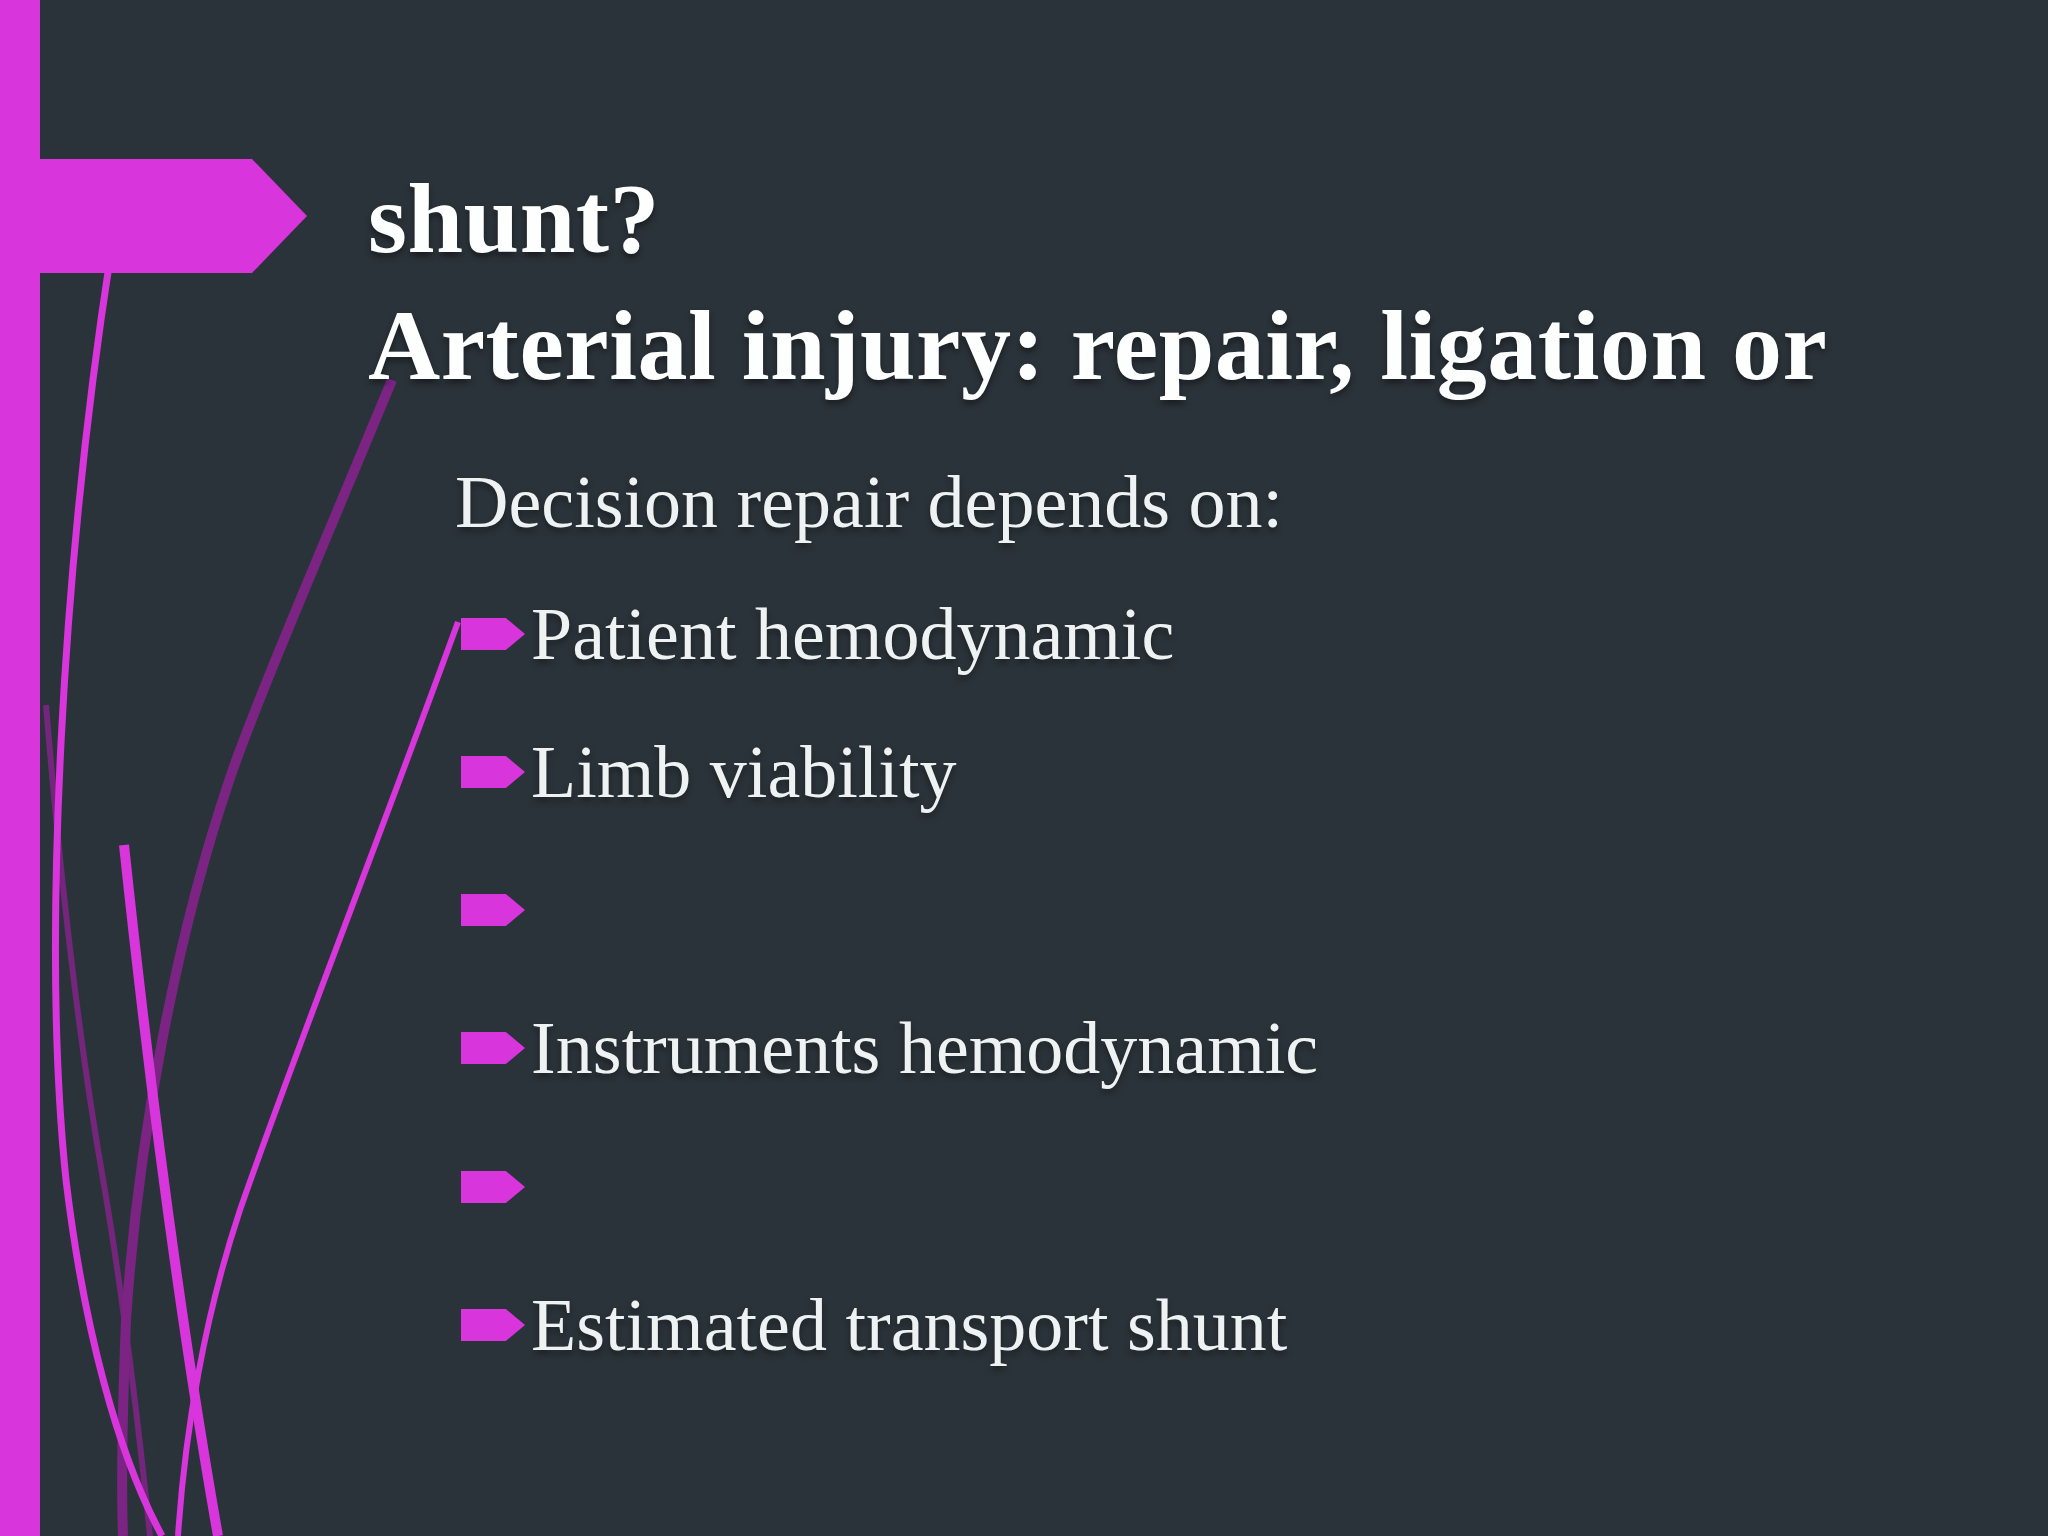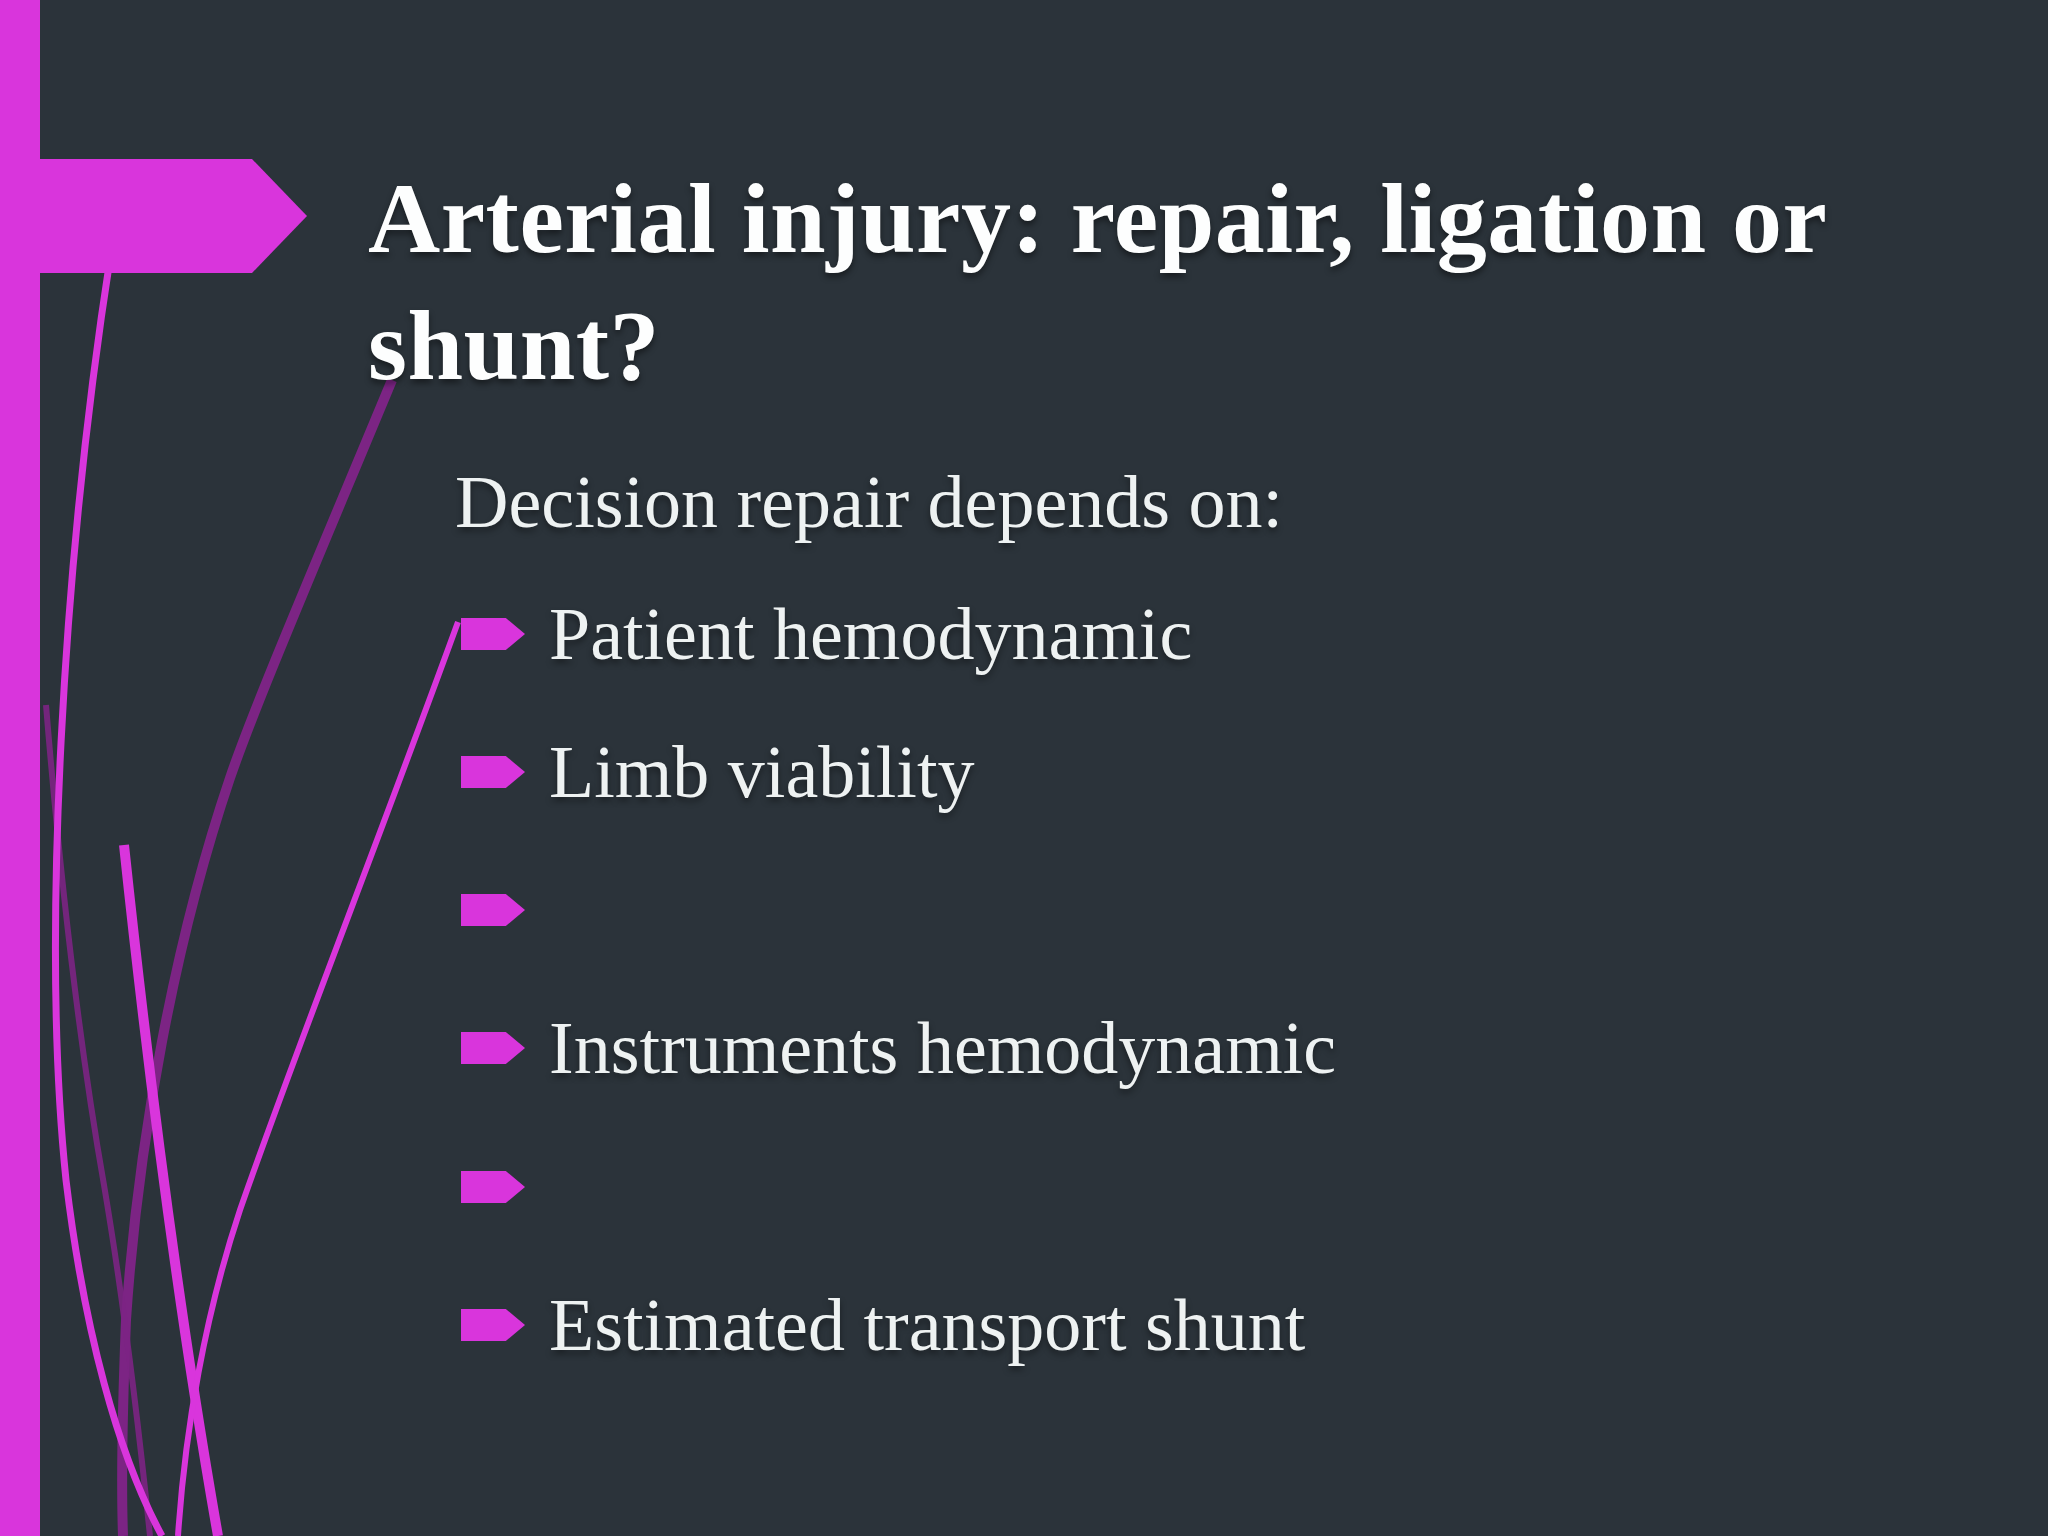--- a/index.html
+++ b/index.html
@@ -47,21 +47,21 @@
     align-items: center;
   }
   .bullet-marker {
     width: 64px;
     height: 32px;
     flex: 0 0 auto;
     background: var(--accent, #D935DC);
     clip-path: polygon(0 0, 70% 0, 100% 50%, 70% 100%, 0 100%);
   }
   .bullet-label {
-    margin-left: 24px;
+    margin-left: 6px;
     font-size: 74px;
     line-height: 80px;
     color: var(--body-text, #EEF2F2);
     text-shadow: 0 4px 6px rgba(0,0,0,0.4);
     white-space: nowrap;
   }
 </style>
 </head>
 <body>
 
@@ -79,22 +79,22 @@
       <path d="M 124,845 C 150,1090 180,1320 218,1536" stroke-width="10"></path>
       <path d="M 458,622 C 375,850 292,1060 240,1210 C 205,1315 185,1430 178,1536" stroke-width="6"></path>
     </g>
 
     <rect x="0" y="0" width="40" height="1536" fill="var(--accent, #D935DC)"></rect>
 
     <polygon points="0,159 252,159 307,216 252,273 0,273" fill="var(--accent, #D935DC)"></polygon>
   </svg>
 
   <div class="slide-title">
+    <div>shunt?</div>
     <div>Arterial injury: repair, ligation or</div>
-    <div>shunt?</div>
   </div>
 
   <div class="subtitle">Decision repair depends on:</div>
 
   <div>
     <div class="bullet-row" style="top:594px">
       <span class="bullet-marker"></span>
       <span class="bullet-label">Patient hemodynamic</span>
     </div>
     <div class="bullet-row" style="top:732px">

